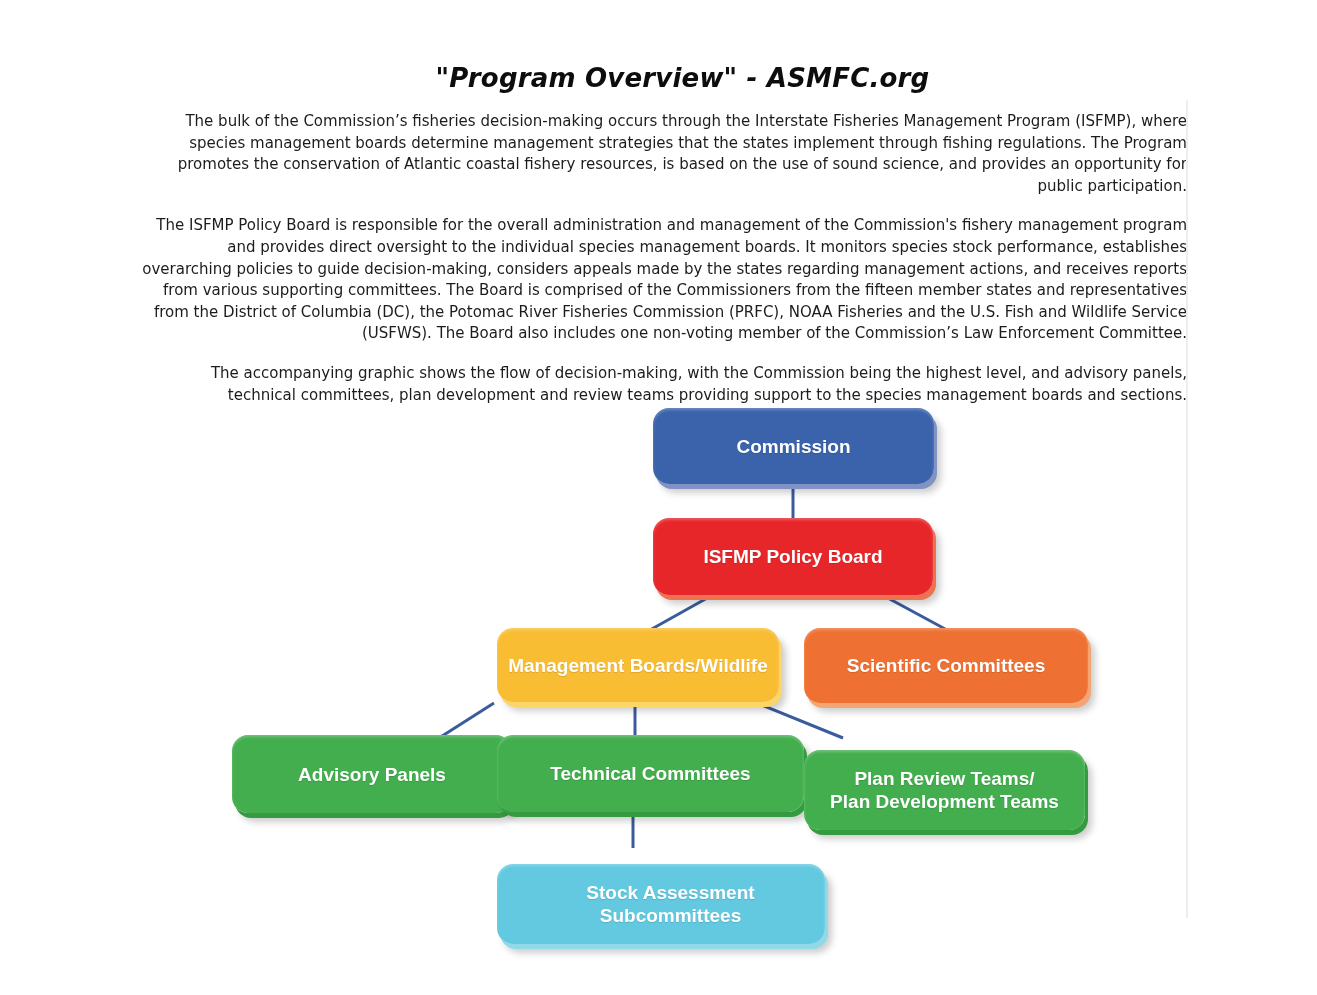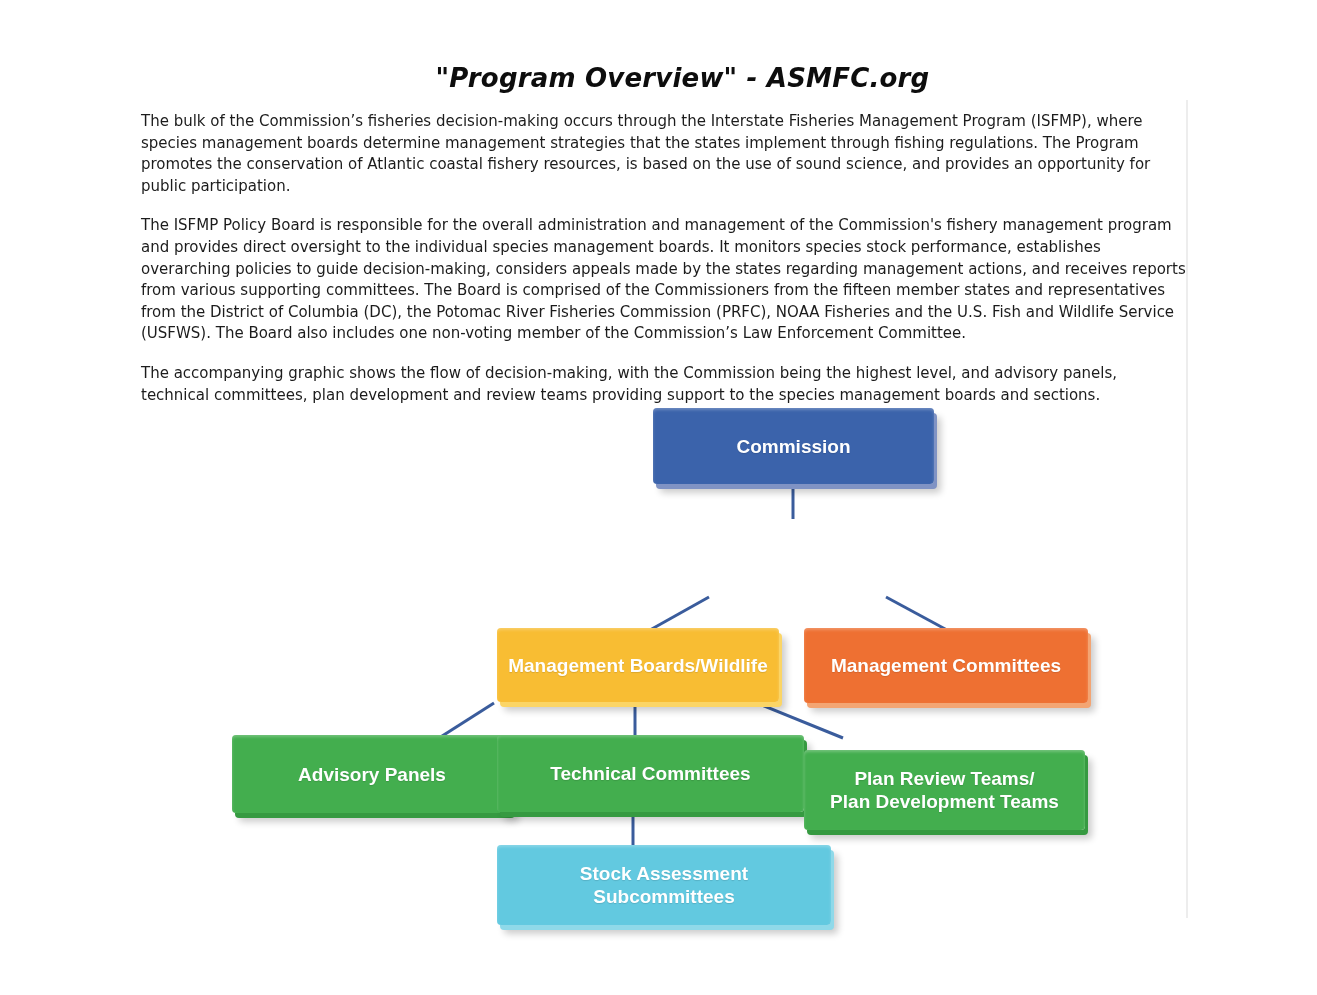--- a/index.html
+++ b/index.html
@@ -21,40 +21,40 @@
     color: #0d0d0d;
     letter-spacing: 0.2px;
   }
   .content {
     position: absolute;
     left: 141px; top: 111px; width: 1046px;
     color: #1c1c1c;
     font-size: 15px;
     line-height: 21.6px;
   }
-  .content p { margin: 0 0 18px 0; }
+  .content p { margin: 0 0 18px 0; text-align: right; }
   .page-edge-rule {
     position: absolute;
     left: 1186px; top: 100px;
     width: 2px; height: 818px;
     background: #ededed;
   }
   .org-chart {
     position: absolute;
     left: 0; top: 0; width: 1317px; height: 995px;
     pointer-events: none;
   }
   .connector-svg {
     position: absolute; left: 0; top: 0;
     z-index: 1;
   }
   .org-box {
     position: absolute;
     z-index: 2;
-    border-radius: 4px;
+    border-radius: 16px;
     display: flex;
     align-items: center;
     justify-content: center;
     text-align: center;
     color: #ffffff;
     font-family: "Liberation Sans", sans-serif;
     font-weight: bold;
     font-size: 19px;
     line-height: 23px;
     white-space: pre-line;
@@ -78,21 +78,22 @@
   <svg class="connector-svg" id="connector-svg" width="1317" height="995" viewBox="0 0 1317 995">
       <line x1="793" y1="484" x2="793" y2="519" stroke="#3a5c9c" stroke-width="3"></line>
       <line x1="709" y1="597" x2="650" y2="630" stroke="#3a5c9c" stroke-width="3"></line>
       <line x1="886" y1="597" x2="947" y2="630" stroke="#3a5c9c" stroke-width="3"></line>
       <line x1="494" y1="703" x2="439" y2="738" stroke="#3a5c9c" stroke-width="3"></line>
       <line x1="635" y1="702" x2="635" y2="738" stroke="#3a5c9c" stroke-width="3"></line>
       <line x1="757" y1="703" x2="843" y2="738" stroke="#3a5c9c" stroke-width="3"></line>
       <line x1="633" y1="812" x2="633" y2="848" stroke="#3a5c9c" stroke-width="3"></line>
     </svg>
 <div class="org-box" style="left: 653px; top: 408px; width: 281px; height: 76px; background: linear-gradient(rgb(59, 99, 171) 0%, rgb(59, 99, 171) 100%); box-shadow: rgb(128, 147, 196) 3px 5px 0px, rgba(0, 0, 0, 0.2) 7px 9px 7px, rgba(255, 255, 255, 0.25) 0px 2px 3px inset;">Commission</div>
+    <div class="org-box" style="left: 653px; top: 518px; width: 280px; height: 77px; background: linear-gradient(rgb(231, 38, 42) 0%, rgb(231, 38, 42) 100%); box-shadow: rgb(239, 113, 80) 3px 5px 0px, rgba(0, 0, 0, 0.2) 7px 9px 7px, rgba(255, 255, 255, 0.25) 0px 2px 3px inset;">ISFMP Policy Board</div>
     <div class="org-box" style="left: 497px; top: 628px; width: 282px; height: 74px; background: linear-gradient(rgb(248, 189, 51) 0%, rgb(248, 189, 51) 100%); box-shadow: rgb(251, 213, 102) 3px 5px 0px, rgba(0, 0, 0, 0.2) 7px 9px 7px, rgba(255, 255, 255, 0.25) 0px 2px 3px inset;">Management Boards/Wildlife</div>
-    <div class="org-box" style="left: 804px; top: 628px; width: 284px; height: 75px; background: linear-gradient(rgb(238, 112, 50) 0%, rgb(238, 112, 50) 100%); box-shadow: rgb(243, 165, 115) 3px 5px 0px, rgba(0, 0, 0, 0.2) 7px 9px 7px, rgba(255, 255, 255, 0.25) 0px 2px 3px inset;">Management Committees</div>
+    <div class="org-box" style="left: 804px; top: 628px; width: 284px; height: 75px; background: linear-gradient(rgb(238, 112, 50) 0%, rgb(238, 112, 50) 100%); box-shadow: rgb(243, 165, 115) 3px 5px 0px, rgba(0, 0, 0, 0.2) 7px 9px 7px, rgba(255, 255, 255, 0.25) 0px 2px 3px inset;">Scientific Committees</div>
     <div class="org-box" style="left: 192px; top: 735px; width: 280px; height: 78px; background: linear-gradient(rgb(67, 174, 78) 0%, rgb(67, 174, 78) 100%); box-shadow: rgb(54, 154, 65) 3px 5px 0px, rgba(0, 0, 0, 0.2) 7px 9px 7px, rgba(255, 255, 255, 0.25) 0px 2px 3px inset; margin-left: 40px;">Advisory Panels</div>
     <div class="org-box" style="left: 497px; top: 735px; width: 307px; height: 77px; background: linear-gradient(rgb(67, 174, 78) 0%, rgb(67, 174, 78) 100%); box-shadow: rgb(54, 154, 65) 3px 5px 0px, rgba(0, 0, 0, 0.2) 7px 9px 7px, rgba(255, 255, 255, 0.25) 0px 2px 3px inset;">Technical Committees</div>
     <div class="org-box" style="left: 804px; top: 735px; width: 281px; height: 80px; background: linear-gradient(rgb(67, 174, 78) 0%, rgb(67, 174, 78) 100%); box-shadow: rgb(54, 154, 65) 3px 5px 0px, rgba(0, 0, 0, 0.2) 7px 9px 7px, rgba(255, 255, 255, 0.25) 0px 2px 3px inset; margin-top: 15px;">Plan Review Teams/
 Plan Development Teams</div>
-    <div class="org-box" style="left: 497px; top: 845px; width: 334px; height: 80px; background: linear-gradient(rgb(98, 201, 224) 0%, rgb(98, 201, 224) 100%); box-shadow: rgb(143, 217, 233) 3px 5px 0px, rgba(0, 0, 0, 0.2) 7px 9px 7px, rgba(255, 255, 255, 0.25) 0px 2px 3px inset;">Stock Assessment
+    <div class="org-box" style="left: 497px; top: 864px; width: 309px; height: 80px; background: linear-gradient(rgb(98, 201, 224) 0%, rgb(98, 201, 224) 100%); box-shadow: rgb(143, 217, 233) 3px 5px 0px, rgba(0, 0, 0, 0.2) 7px 9px 7px, rgba(255, 255, 255, 0.25) 0px 2px 3px inset; padding-left: 19px;">Stock Assessment
 Subcommittees</div>
   </div>
 
 </body></html>

